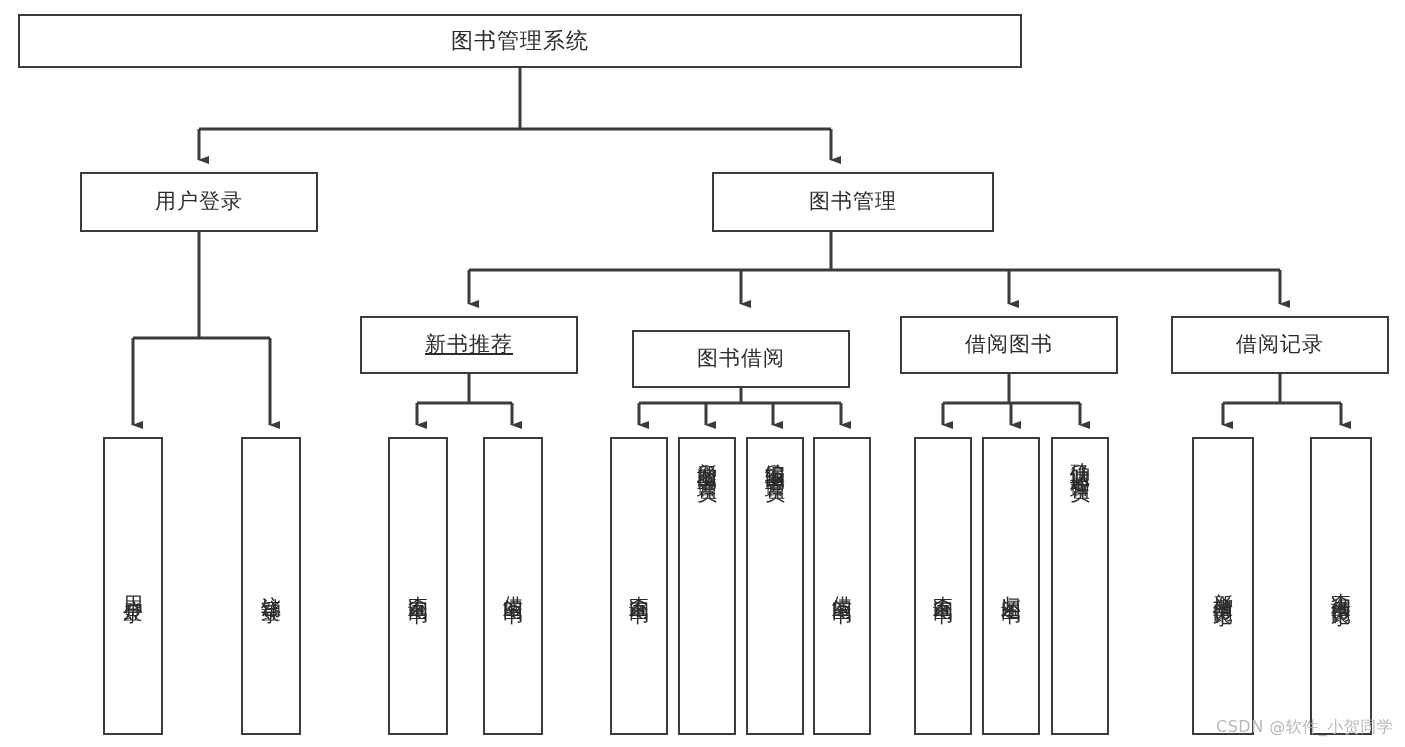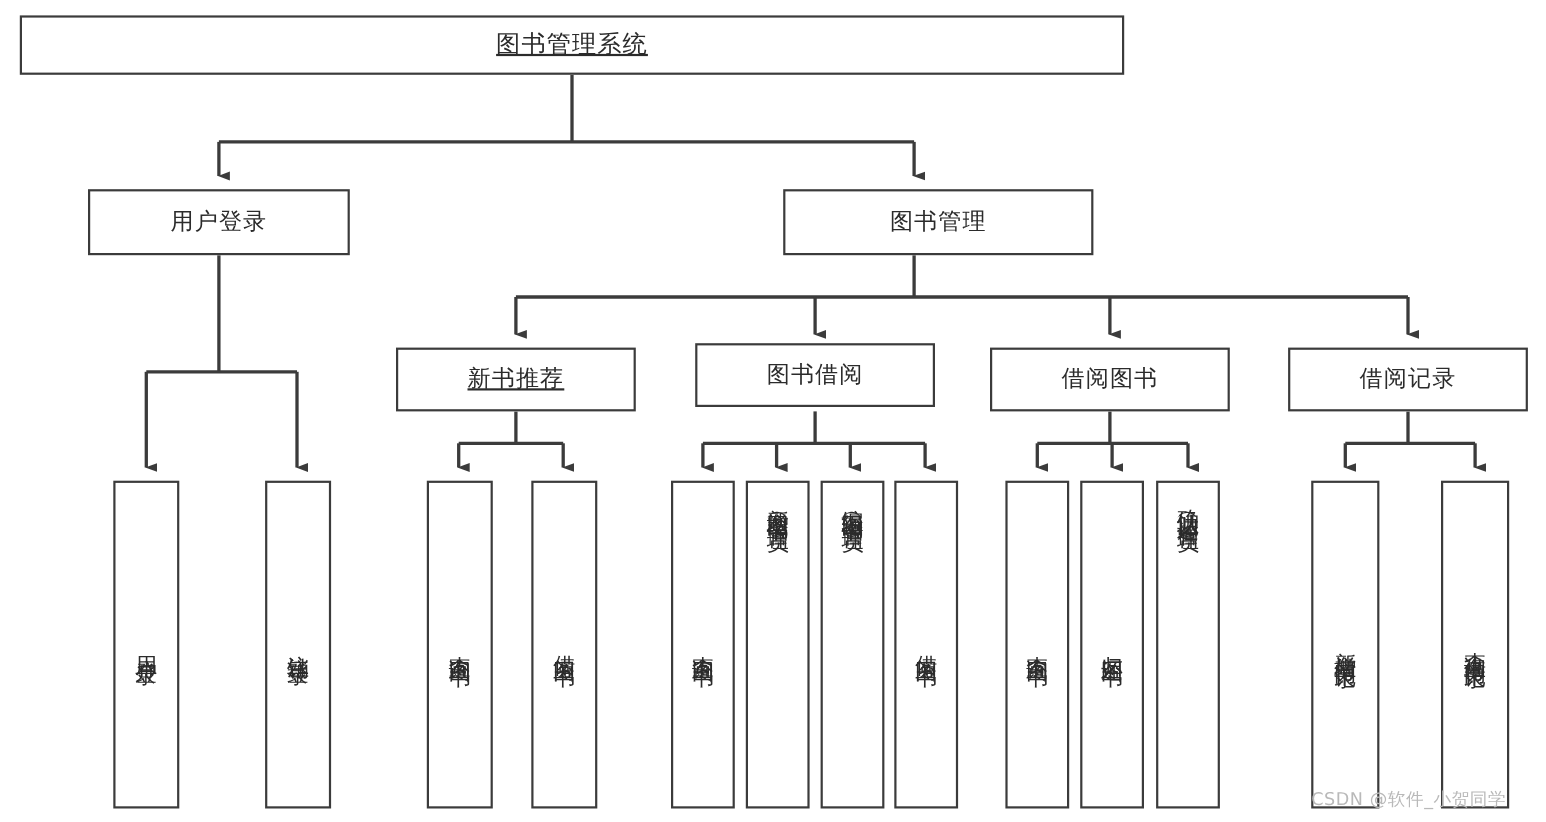--- a/index.html
+++ b/index.html
@@ -62,20 +62,21 @@
     align-items: center;
     padding-top: 0;
   }
   .watermark {
     position: absolute;
     font-size: 16px;
     color: #b9b9b9;
     letter-spacing: 0.5px;
     white-space: nowrap;
     user-select: none;
+    padding-left: 24px;
   }
 </style>
 </head>
 <body>
 
 <div id="diagram-root">
 
   <svg id="edges-layer" viewBox="0 0 1405 747" width="1405" height="747" xmlns="http://www.w3.org/2000/svg">
     <defs>
       <marker id="arrowhead" markerWidth="9" markerHeight="11" refX="4.5" refY="10" orient="auto" markerUnits="userSpaceOnUse">
@@ -120,35 +121,35 @@
       <path d="M1011,403 L1011,425" marker-end="url(#arrowhead)"></path>
       <path d="M1080,403 L1080,425" marker-end="url(#arrowhead)"></path>
 
       <path d="M1280,374 L1280,403"></path>
       <path d="M1223,403 L1341,403"></path>
       <path d="M1223,403 L1223,425" marker-end="url(#arrowhead)"></path>
       <path d="M1341,403 L1341,425" marker-end="url(#arrowhead)"></path>
     </g>
   </svg>
 
-  <div class="node horiz root" style="left:18px; top:14px; width:1004px; height:54px;text-decoration:underline;">
+  <div class="node horiz root" style="left:18px; top:14px; width:1004px; height:54px;">
     <span>图书管理系统</span>
   </div>
 
   <div class="node horiz" style="left:80px; top:172px; width:238px; height:60px;">
     <span>用户登录</span>
   </div>
   <div class="node horiz" style="left:712px; top:172px; width:282px; height:60px;">
     <span>图书管理</span>
   </div>
 
   <div class="node horiz" style="left:360px; top:316px; width:218px; height:58px;text-decoration:underline;">
     <span>新书推荐</span>
   </div>
-  <div class="node horiz" style="left:632px; top:312px; width:218px; height:58px;">
+  <div class="node horiz" style="left:632px; top:330px; width:218px; height:58px;">
     <span>图书借阅</span>
   </div>
   <div class="node horiz" style="left:900px; top:316px; width:218px; height:58px;">
     <span>借阅图书</span>
   </div>
   <div class="node horiz" style="left:1171px; top:316px; width:218px; height:58px;">
     <span>借阅记录</span>
   </div>
 
   <div class="node vert centered" style="left:103px; top:437px; width:60px; height:298px;">

